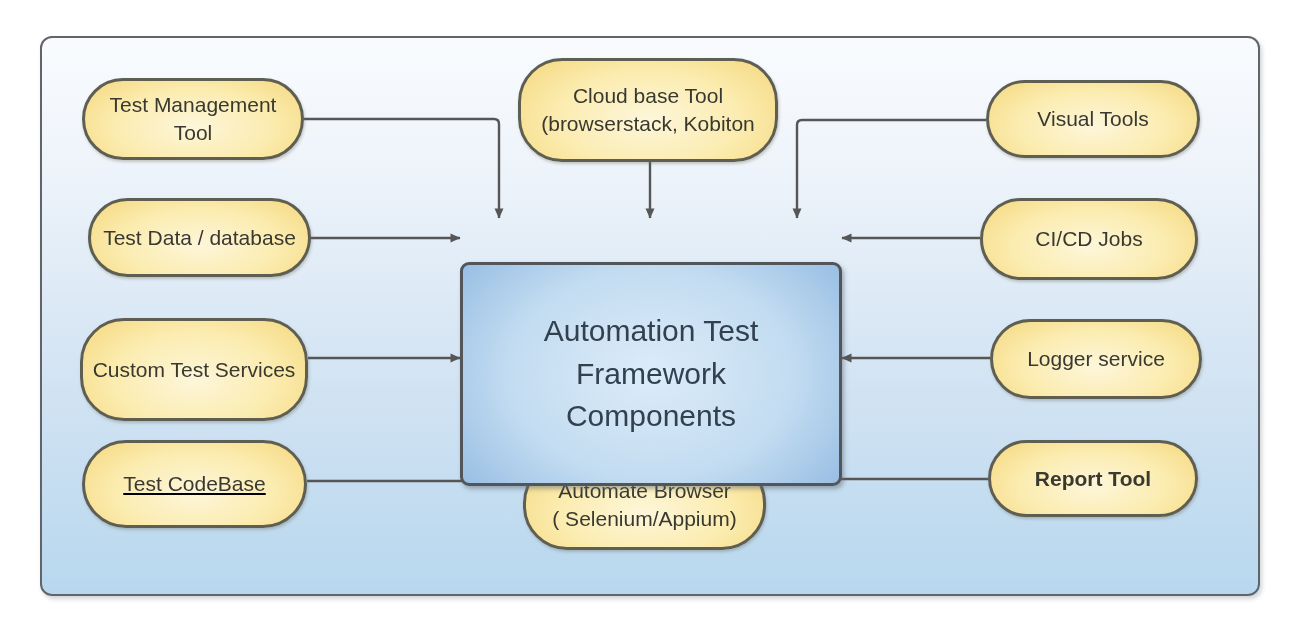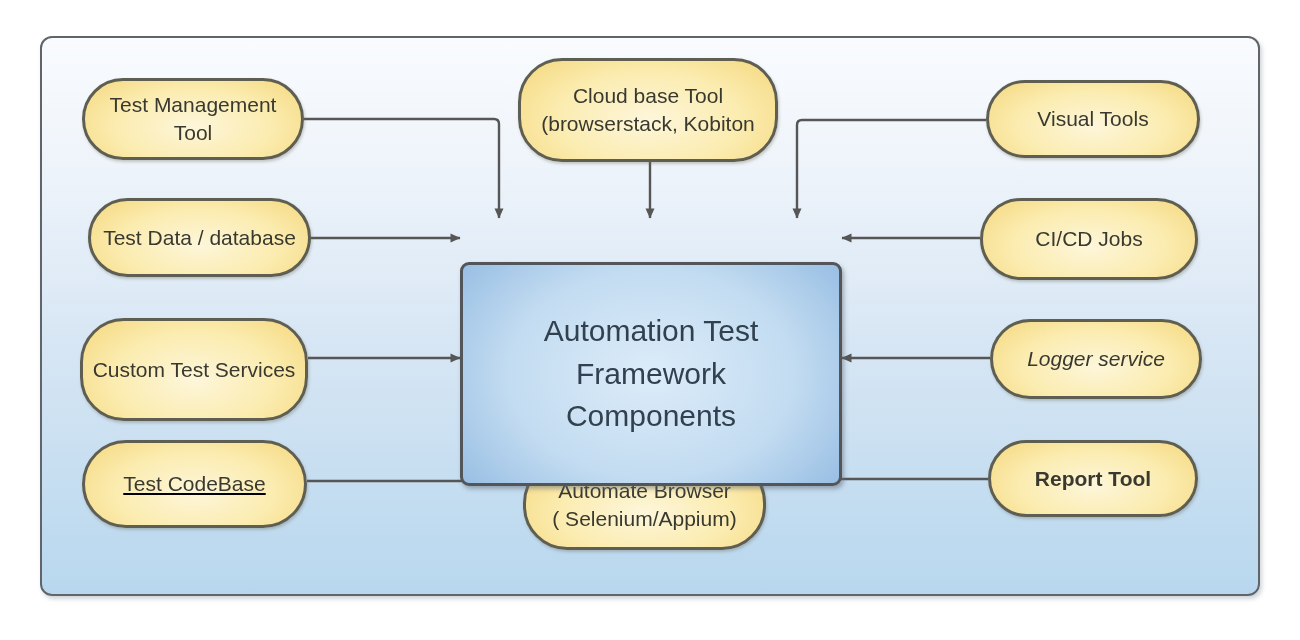--- a/index.html
+++ b/index.html
@@ -65,21 +65,21 @@
 
   
   #n-tm    { left:  82px; top:  78px; width: 222px; height: 82px; }
   #n-td    { left:  88px; top: 198px; width: 223px; height: 79px; }
   #n-cts   { left:  80px; top: 318px; width: 228px; height: 103px; }
   #n-tcb   { left:  82px; top: 440px; width: 225px; height: 88px; text-decoration: underline; }
   #n-cloud { left: 518px; top:  58px; width: 260px; height: 104px; }
   #n-ab    { left: 523px; top: 459px; width: 243px; height: 91px; }
   #n-vt    { left: 986px; top:  80px; width: 214px; height: 78px; }
   #n-ci    { left: 980px; top: 198px; width: 218px; height: 82px; }
-  #n-ls    { left: 990px; top: 319px; width: 212px; height: 80px; font-style: italic; }
+  #n-ls    { left: 990px; top: 319px; width: 212px; height: 80px; }
   #n-rt    { left: 988px; top: 440px; width: 210px; height: 77px; font-weight: bold; }
 </style>
 </head>
 <body>
 
 <div class="stage">
 
   <div class="canvas"></div>
 
   <svg id="edge-layer" width="1300" height="640" viewBox="0 0 1300 640" xmlns="http://www.w3.org/2000/svg">

